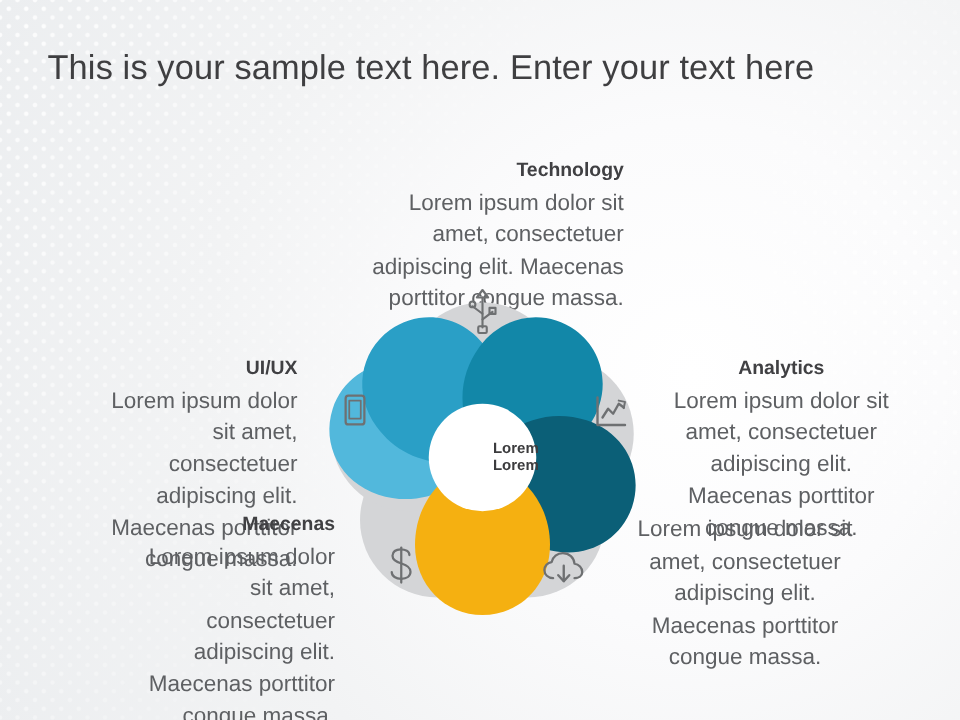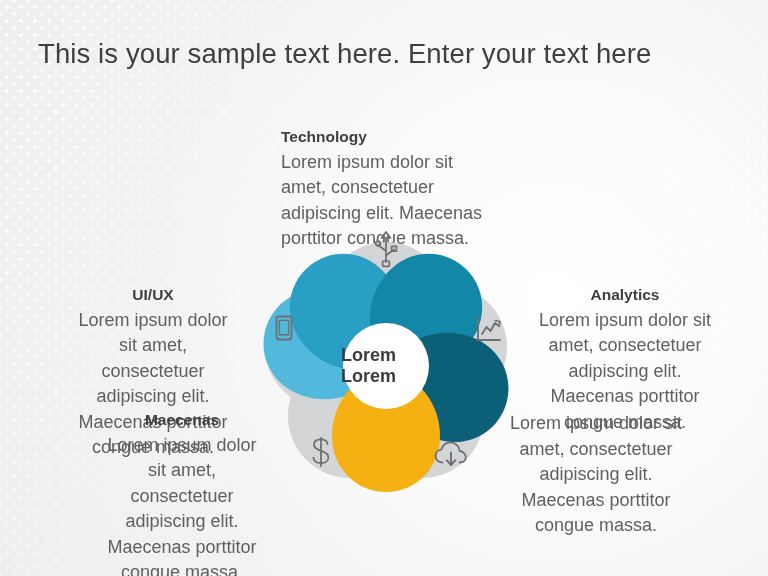--- a/index.html
+++ b/index.html
@@ -71,22 +71,22 @@
     height: 300px;
   }
   #diagram svg { display: block; }
 
   .center-label {
     position: absolute;
     left: 50%;
     top: 50%;
     transform: translate(-50%, -50%);
     width: 90px;
-    text-align: left;
-    font-size: 18px;
+    text-align: right;
+    font-size: 12px;
     font-weight: bold;
     color: #3c3c3e;
     line-height: 1.16;
     pointer-events: none;
   }
 
   
   .callout { position: absolute; }
   .callout .c-title {
     font-size: 15.5px;
@@ -94,23 +94,23 @@
     color: #404043;
     margin-bottom: 3px;
     line-height: 1.2;
   }
   .callout .c-body {
     font-size: 18px;
     color: #5e6063;
     line-height: 1.42;
   }
 
-  .callout.align-right { text-align: center; }
+  .callout.align-right { text-align: right; }
   .callout.align-left  { text-align: center; }
-  .callout.align-center{ text-align: left; }
+  .callout.align-center{ text-align: right; }
 
   #callout-technology { left: 281px; top: 128px; width: 218px; }
   #callout-uiux       { left: 68px;  top: 286px; width: 170px; }
   #callout-analytics  { left: 536px; top: 286px; width: 178px; }
   #callout-pricing    { left: 96px;  top: 411px; width: 172px; }
   #callout-crm        { left: 506px; top: 411px; width: 180px; }
 </style>
 </head>
 <body>
 

